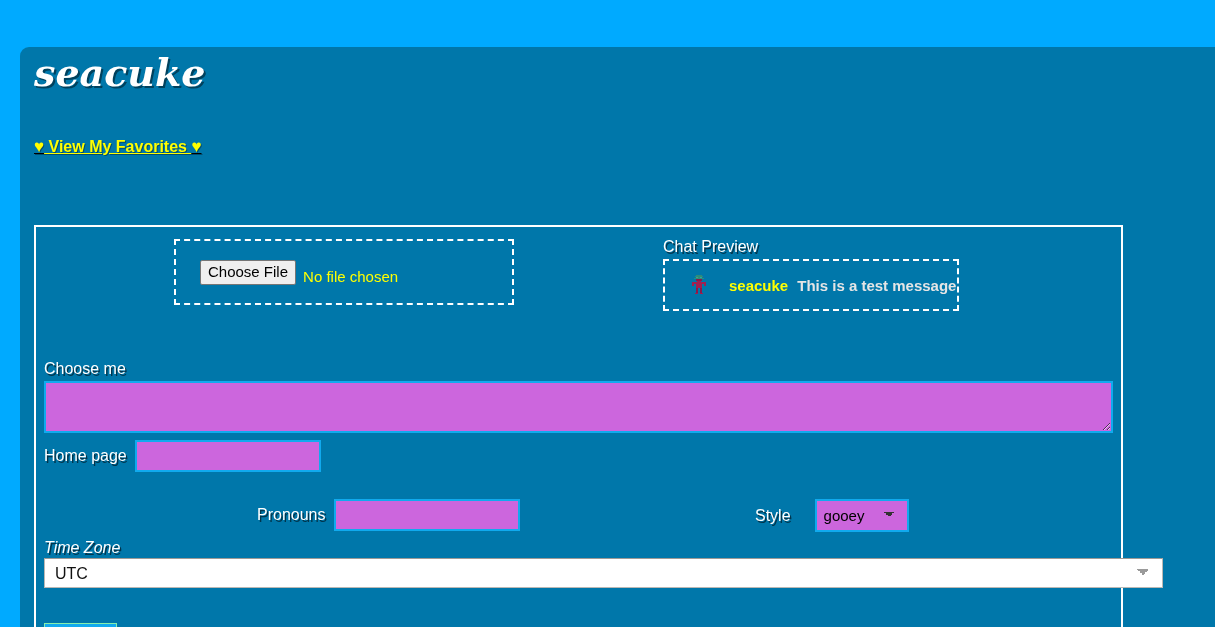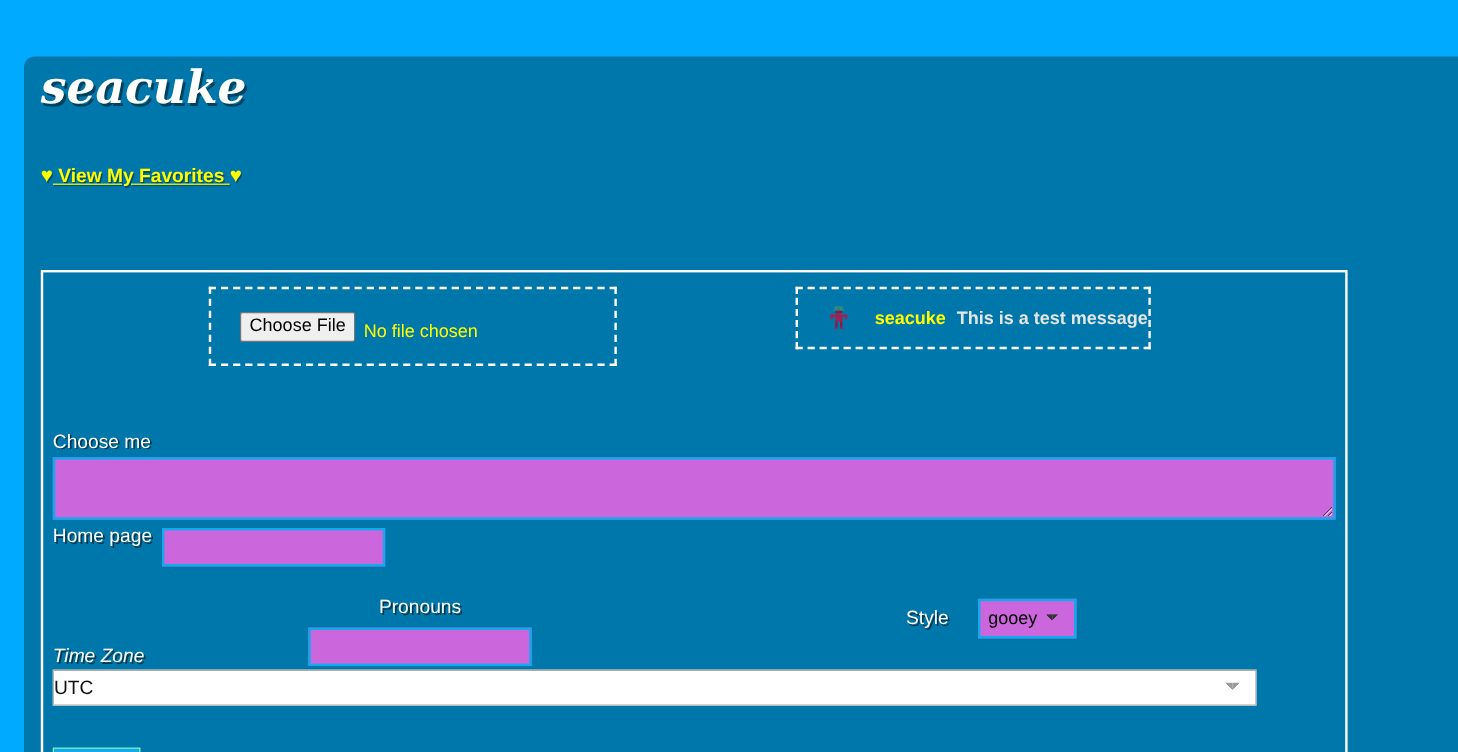--- a/index.html
+++ b/index.html
@@ -62,20 +62,21 @@
   }
 
   .fav-line {
     position: absolute;
     left: 14px;
     top: 91px;
     font-size: 16px;
     font-weight: 700;
     white-space: nowrap;
     line-height: 1;
+    text-decoration: underline;
   }
   .fav-heart {
     color: #ffff00;
     font-size: 17px;
     text-shadow: 1px 1px 0 rgba(0,0,0,0.35);
   }
   .fav-link {
     color: #ffff00;
     text-decoration: underline;
     font-weight: 700;
@@ -230,52 +231,51 @@
     width: 1069px;
     height: 52px;
     resize: both;
   }
 
   #homepage-row {
     position: absolute;
     left: 8px;
     top: 213px;
     display: flex;
-    align-items: flex-start;
+    align-items: center;
     gap: 8px;
   }
   #homepage-input {
     width: 186px;
     height: 32px;
   }
 
   #pronouns-row {
     position: absolute;
     left: 221px;
     top: 272px;
     display: flex;
     align-items: center;
     gap: 8px;
-    flex-direction: column;
   }
   #pronouns-input {
     width: 186px;
     height: 32px;
   }
 
   #style-row {
     position: absolute;
     left: 719px;
     top: 272px;
     display: flex;
     align-items: center;
     gap: 24px;
   }
   #style-select {
-    width: 82px;
+    width: 94px;
     height: 33px;
     -webkit-appearance: none;
     appearance: none;
     background-image:
       linear-gradient(45deg, transparent 50%, #333 50%),
       linear-gradient(135deg, #333 50%, transparent 50%);
     background-position:
       calc(100% - 18px) calc(50% - 1px),
       calc(100% - 13px) calc(50% - 1px);
     background-size: 5px 5px, 5px 5px;
@@ -286,28 +286,29 @@
   #tz-label {
     position: absolute;
     left: 8px;
     top: 313px;
     font-style: italic;
   }
   #tz-select {
     position: absolute;
     left: 8px;
     top: 331px;
-    width: 1003px;
+    width: 1119px;
     height: 30px;
     background: #ffffff;
     border: 1px solid #bbb8b4;
     border-top-color: #9d9a96;
     color: #111111;
     font-family: "Liberation Sans", sans-serif;
     font-size: 16px;
+    padding-left: 10px;
     -webkit-appearance: none;
     appearance: none;
     background-image:
       linear-gradient(45deg, transparent 50%, #9a9a9a 50%),
       linear-gradient(135deg, #9a9a9a 50%, transparent 50%);
     background-position:
       calc(100% - 19px) calc(50% - 1px),
       calc(100% - 13px) calc(50% - 1px);
     background-size: 6px 6px, 6px 6px;
     background-repeat: no-repeat;
@@ -351,20 +352,21 @@
         <div class="avatar-block">
           <div id="avatar-dashed-box" class="dashed-box">
             <div class="file-row">
               <span class="choose-file-btn">Choose File</span>
               <span class="file-status">No file chosen</span>
             </div>
           </div>
         </div>
 
         <div class="preview-block">
+          <span class="field-label block-label">Chat Preview</span>
           <div id="preview-dashed-box" class="dashed-box">
             <div class="chat-row">
               <svg class="avatar-pixel" viewBox="0 0 16 22">
                 <rect x="5" y="1" width="6" height="1" fill="#2e8b7a"></rect>
                 <rect x="4" y="2" width="8" height="1" fill="#2e8b7a"></rect>
                 <rect x="5" y="3" width="2" height="1" fill="#3aa68f"></rect>
                 <rect x="7" y="3" width="2" height="1" fill="#2e8b7a"></rect>
                 <rect x="9" y="3" width="2" height="1" fill="#3aa68f"></rect>
                 <rect x="3" y="4" width="10" height="1" fill="#2e8b7a"></rect>
                 <rect x="5" y="5" width="6" height="2" fill="#8b1a4a"></rect>

